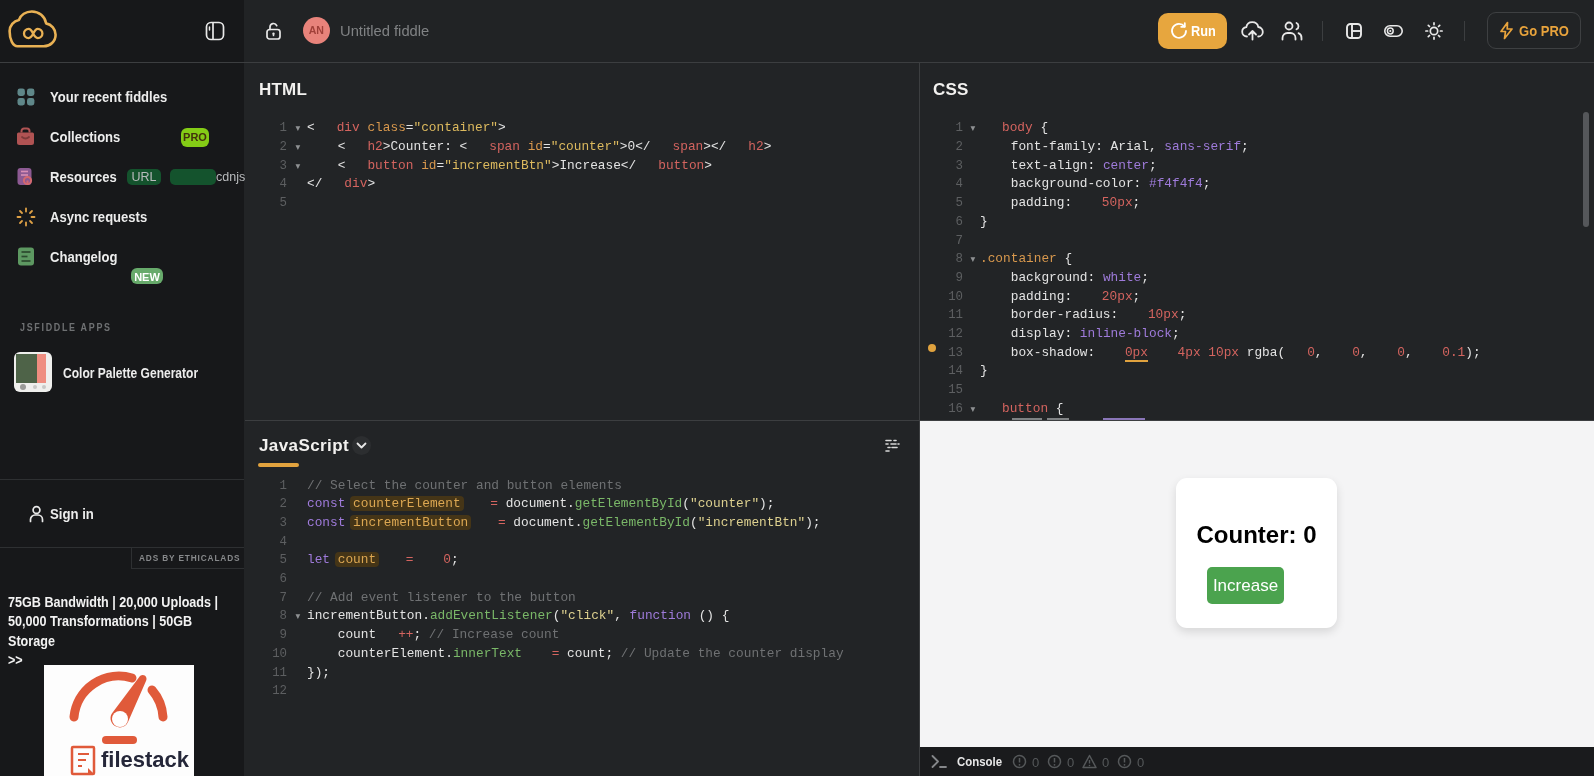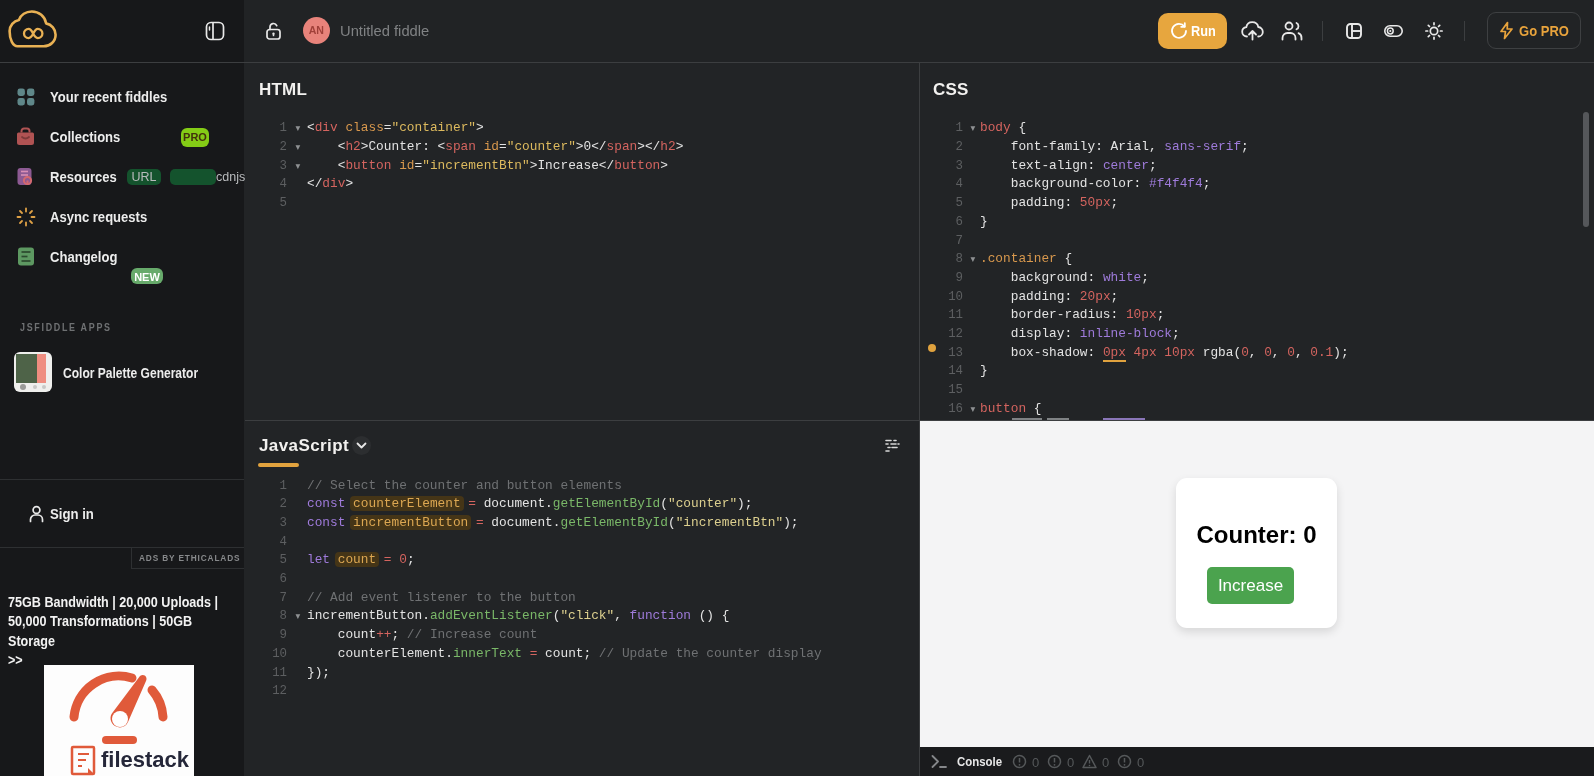--- a/index.html
+++ b/index.html
@@ -9,21 +9,21 @@
   #sidebar{left:0;top:0;width:244px;height:776px;background:#17181a;}
   #topbar{left:244px;top:0;width:1350px;height:62px;background:#212325;}
   #hline62{left:0;top:62px;width:1594px;height:1px;background:#3c3e40;}
   #vdiv{left:919px;top:63px;width:1px;height:713px;background:#3c3e40;}
   #hdiv420{left:245px;top:420px;width:1349px;height:1px;background:#3c3e40;}
   .panel-title{font-size:17px;font-weight:bold;color:#f2f1ef;letter-spacing:.2px;}
   
   .code{font-family:"Liberation Mono", monospace;font-size:12.8px;line-height:18.7px;color:#e3e3e3;white-space:pre;}
   .gutter{font-family:"Liberation Mono", monospace;font-size:12.4px;line-height:18.7px;color:#5d5f61;text-align:right;white-space:pre;}
   .folds{font-size:9.5px;line-height:18.7px;color:#94969a;white-space:pre;text-align:center;}
-  .red{color:#d4645f;}
+  .red{color:#d4645f;margin-left:22px;}
   .orange{color:#d8984d;}
   .yellow{color:#ddba5e;}
   .pyellow{color:#ddd08f;}
   .purple{color:#9f7bdb;}
   .green{color:#7ab868;}
   .comment{color:#6f7173;}
   .chip{color:#dca752;background:#453517;border-radius:4px;padding:0 3px;margin:0 -3px;}
   
   .nav-text{color:#ececec;font-size:15px;font-weight:600;white-space:nowrap;}
   .sx{display:inline-block;transform:scaleX(0.87);transform-origin:0 0;white-space:nowrap;}
@@ -344,21 +344,21 @@
 <span class="comment">// Add event listener to the button</span>
 incrementButton.<span class="green">addEventListener</span>(<span class="pyellow">"click"</span>, <span class="purple">function</span> () {
     count<span class="red">++</span>; <span class="comment">// Increase count</span>
     counterElement.<span class="green">innerText</span> <span class="red">=</span> count; <span class="comment">// Update the counter display</span>
 });</div>
 
 
 <div class="abs" style="left:920px;top:421px;width:674px;height:326px;background:#f4f4f5;"></div>
 <div class="abs" style="left:1176px;top:477.5px;width:161px;height:150px;background:#fff;border-radius:11px;box-shadow:0 4px 10px rgba(0,0,0,0.12);"></div>
 <div class="abs" style="left:1176px;top:521px;width:161px;text-align:center;color:#000;font-size:24px;font-weight:700;">Counter: 0</div>
-<div class="abs" style="left:1207px;top:567px;width:87px;height:37px;background:#4ba34e;border-radius:5px;color:#fff;font-size:17px;text-align:center;line-height:37px;">Increase</div>
+<div class="abs" style="left:1207px;top:567px;width:77px;height:37px;background:#4ba34e;border-radius:5px;color:#fff;font-size:17px;text-align:center;line-height:37px;">Increase</div>
 
 
 <div class="abs" style="left:920px;top:747px;width:674px;height:29px;background:#1a1b1d;"></div>
 <svg class="abs" style="left:931px;top:754px;" width="17" height="15" viewBox="0 0 17 15">
   <path d="M 1.5 2 L 7 7.5 L 1.5 13" fill="none" stroke="#85878a" stroke-width="1.8" stroke-linecap="round" stroke-linejoin="round"></path>
   <line x1="9" y1="13" x2="15" y2="13" stroke="#85878a" stroke-width="1.8" stroke-linecap="round"></line>
 </svg>
 <div class="abs" style="left:957px;top:754px;color:#e8e8e8;font-size:13px;font-weight:700;"><span class="sx" style="transform:scaleX(0.88);">Console</span></div>
 <g>
 <svg class="abs" style="left:1012px;top:754px;" width="15" height="15" viewBox="0 0 15 15">

